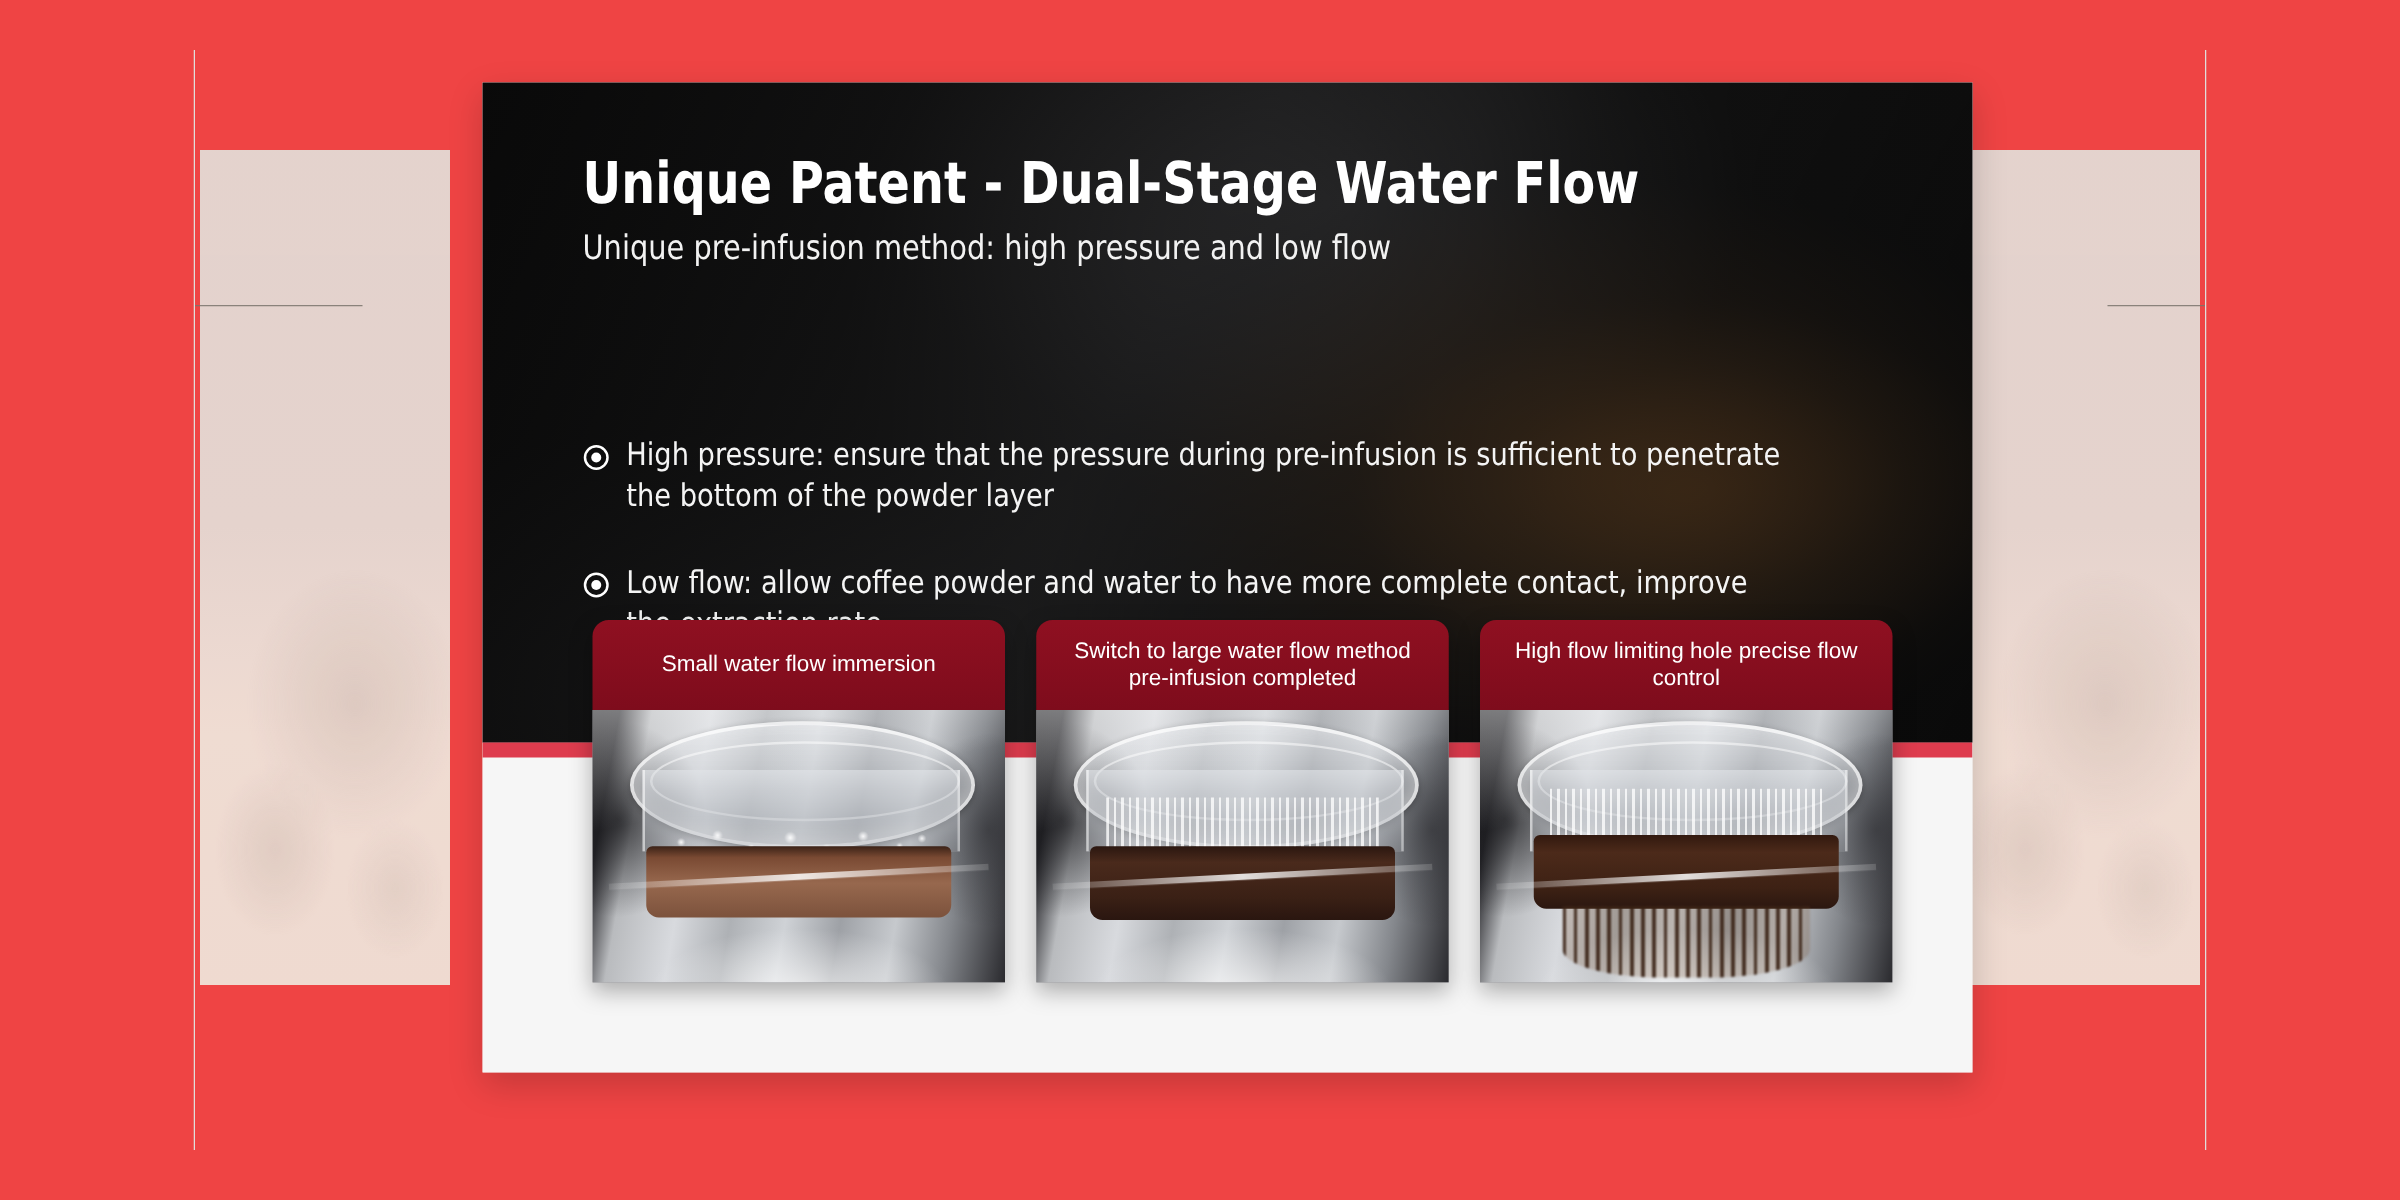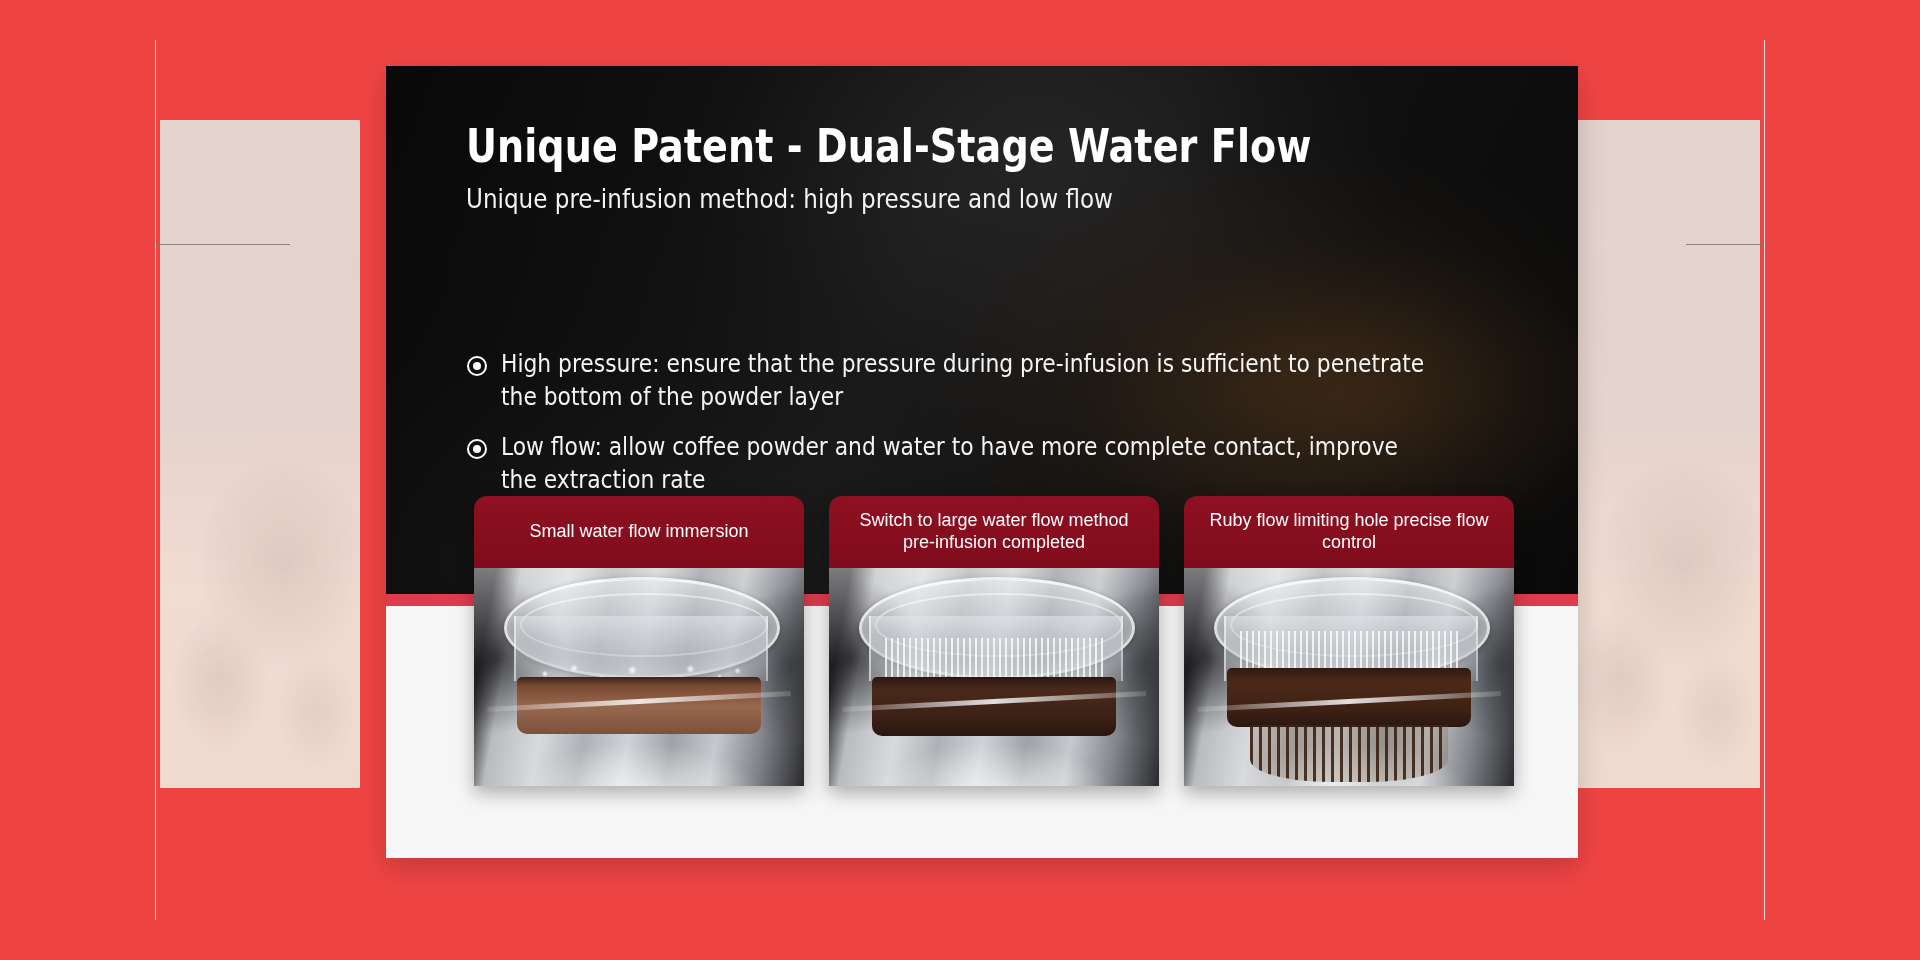--- a/index.html
+++ b/index.html
@@ -150,21 +150,21 @@
 
   .bullets {
     position: absolute;
     left: 468px;
     top: 282px;
     width: 1010px;
   }
   .bullet {
     display: flex;
     align-items: flex-start;
-    margin-bottom: 18px;
+    margin-bottom: 37px;
   }
   .bullet:last-child { margin-bottom: 0; }
 
   .bullet-icon {
     flex: 0 0 auto;
     width: 22px;
     height: 22px;
     margin-top: 7px;
     margin-right: 13px;
     position: relative;
@@ -440,21 +440,21 @@
             <div class="skirt"></div>
             <div class="water"></div>
             <div class="puck"></div>
             <div class="drip"></div>
           </div>
         </div>
       </div>
 
       <div class="card card-3">
         <div class="card-caption">
-          <span>Ruby flow limiting hole precise flow control</span>
+          <span>High flow limiting hole precise flow control</span>
         </div>
         <div class="card-image">
           <div class="scene">
             <div class="machine"></div>
             <div class="ring"></div>
             <div class="skirt"></div>
             <div class="water"></div>
             <div class="puck"></div>
             <div class="jets"></div>
             <div class="drip"></div>

